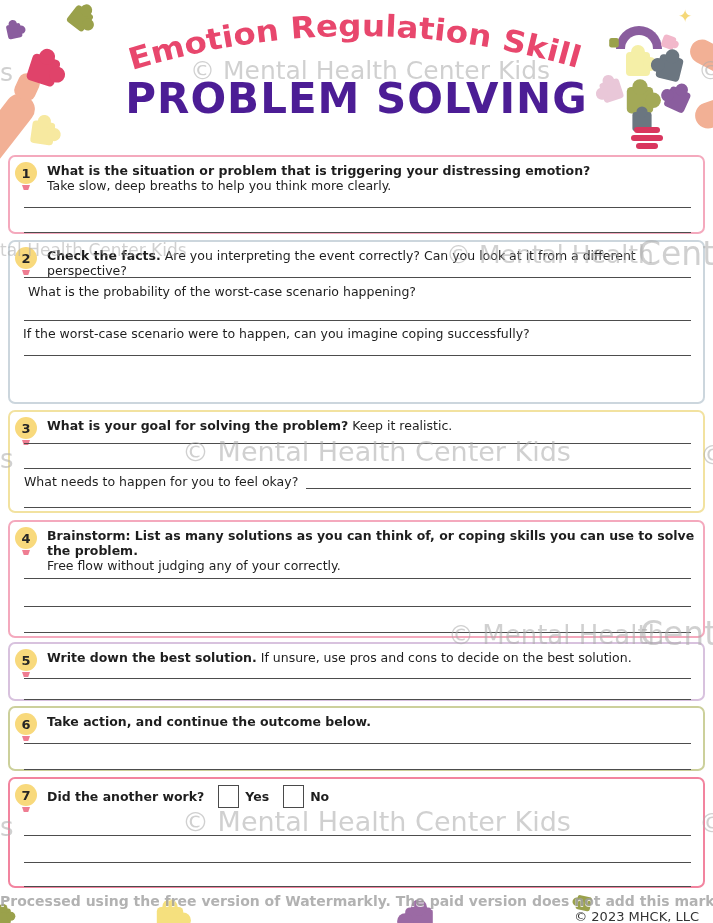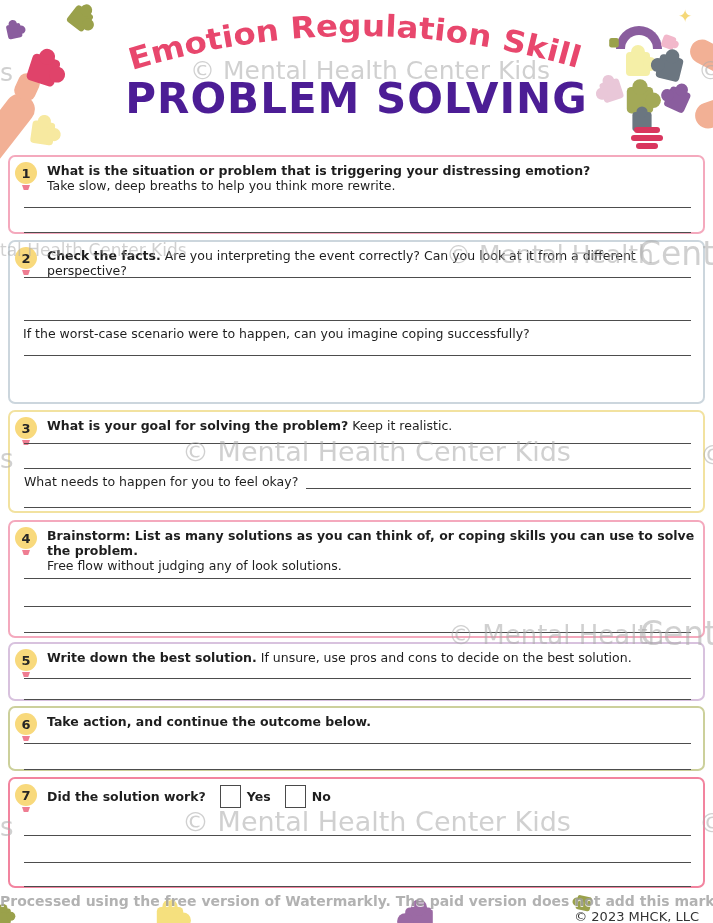--- a/index.html
+++ b/index.html
@@ -167,38 +167,39 @@
   <div class="main-title">PROBLEM SOLVING</div>
 
   <section class="sec sec1">
     <div class="step-head">
       <div class="bulb">
         <div class="bulb-circle">1</div>
         <div class="bulb-base"></div>
       </div>
       <div class="head-text">
         <span class="b">What is the situation or problem that is triggering your distressing emotion?</span>
-        <div>Take slow, deep breaths to help you think more rewrite.</div>
+        <div>Take slow, deep breaths to help you think more clearly.</div>
       </div>
     </div>
     <div class="wline" style="top:50px"></div>
     <div class="wline" style="top:75px"></div>
   </section>
 
   <section class="sec sec2">
     <div class="step-head">
       <div class="bulb">
         <div class="bulb-circle">2</div>
         <div class="bulb-base"></div>
       </div>
       <div class="head-text">
         <span class="b">Check the facts.</span><span> Are you interpreting the event correctly? Can you look at it from a different perspective?</span>
       </div>
     </div>
     <div class="wline" style="top:35px"></div>
+    <div class="subq" style="top:42px;left:18px">What is the probability of the worst-case scenario happening?</div>
     <div class="wline" style="top:78px"></div>
     <div class="subq" style="top:84px;left:13px">If the worst-case scenario were to happen, can you imagine coping successfully?</div>
     <div class="wline" style="top:113px"></div>
   </section>
 
   <section class="sec sec3">
     <div class="step-head">
       <div class="bulb">
         <div class="bulb-circle">3</div>
         <div class="bulb-base"></div>
@@ -217,21 +218,21 @@
   </section>
 
   <section class="sec sec4">
     <div class="step-head">
       <div class="bulb">
         <div class="bulb-circle">4</div>
         <div class="bulb-base"></div>
       </div>
       <div class="head-text">
         <span class="b">Brainstorm: List as many solutions as you can think of, or coping skills you can use to solve the problem.</span>
-        <div>Free flow without judging any of look solutions.</div>
+        <div>Free flow without judging any of your correctly.</div>
       </div>
     </div>
     <div class="wline" style="top:56px"></div>
     <div class="wline" style="top:84px"></div>
     <div class="wline" style="top:110px"></div>
   </section>
 
   <section class="sec sec5">
     <div class="step-head">
       <div class="bulb">
@@ -260,21 +261,21 @@
     <div class="wline" style="top:61px"></div>
   </section>
 
   <section class="sec sec7">
     <div class="step-head">
       <div class="bulb">
         <div class="bulb-circle">7</div>
         <div class="bulb-base"></div>
       </div>
       <div class="head-text cb-row">
-        <span class="b">Did the solution work?</span>
+        <span class="b">Did the another work?</span>
         <span class="cb"></span>
         <span class="cb-label">Yes</span>
         <span class="cb"></span>
         <span class="cb-label">No</span>
       </div>
     </div>
     <div class="wline" style="top:56px"></div>
     <div class="wline" style="top:83px"></div>
     <div class="wline" style="top:107px"></div>
   </section>

